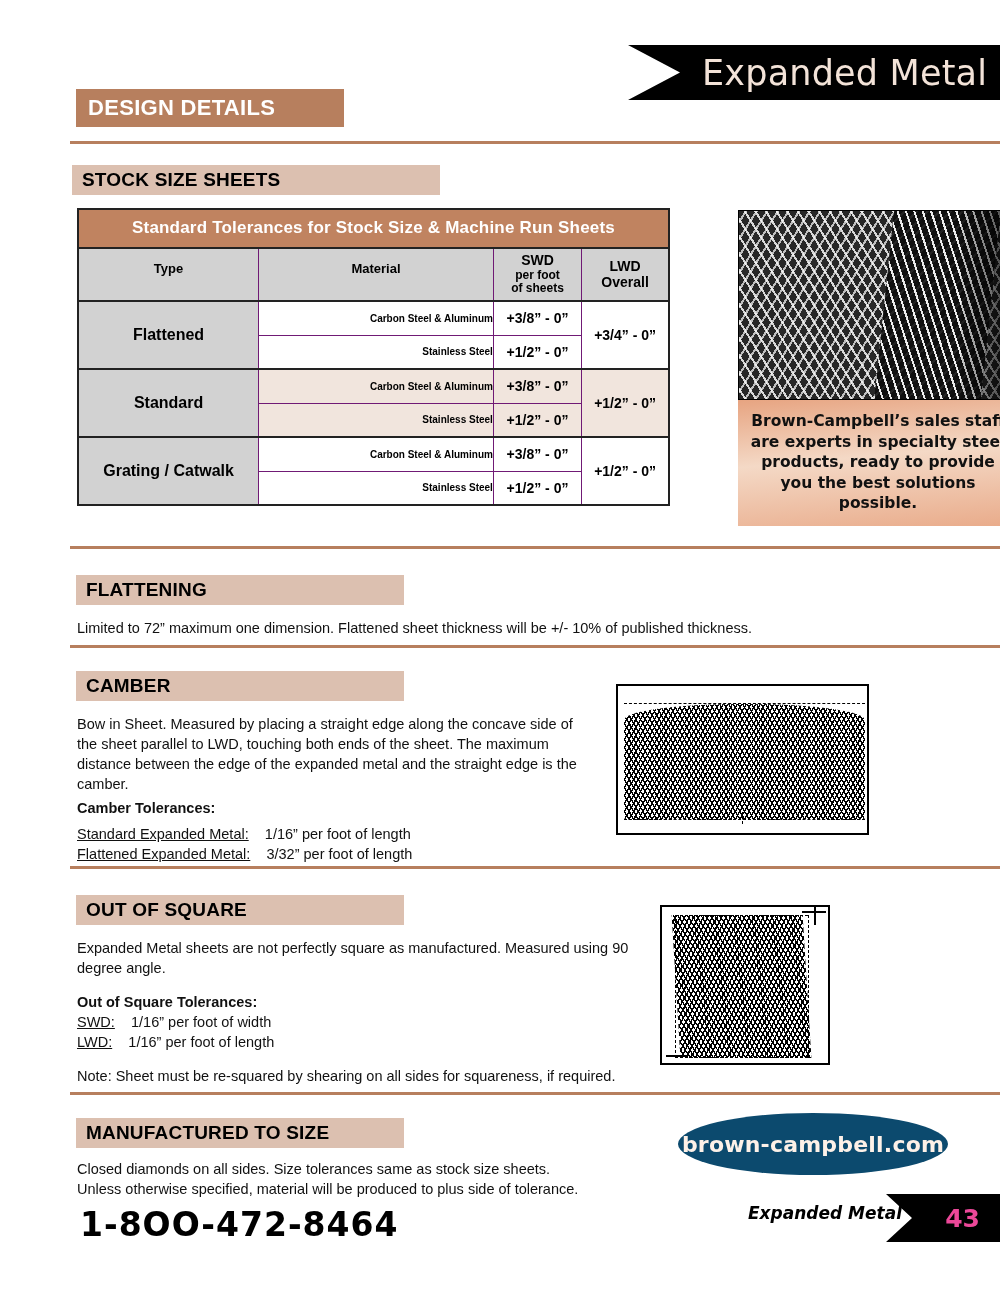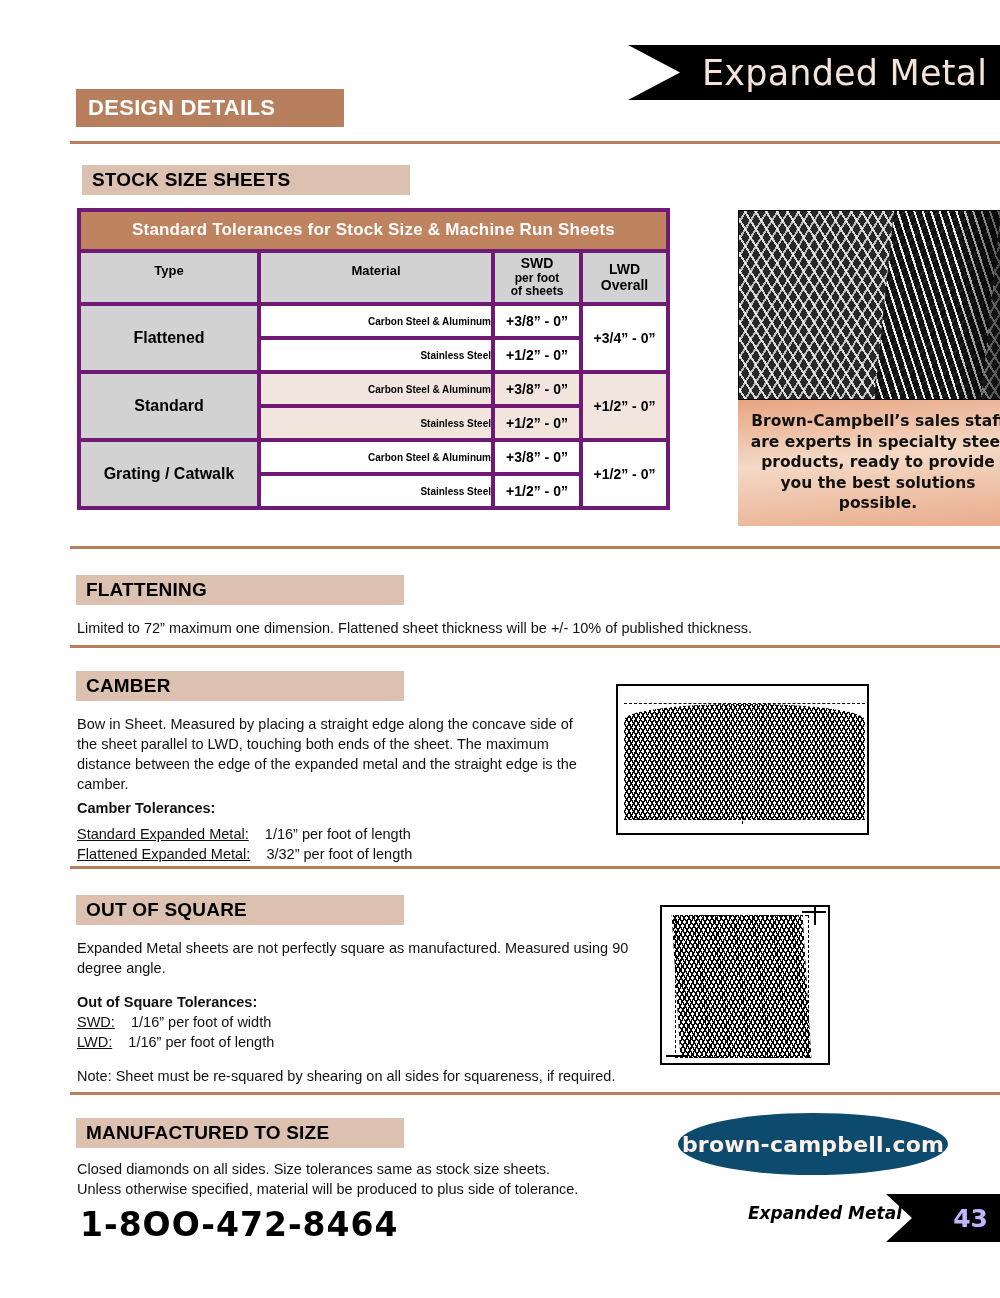--- a/index.html
+++ b/index.html
@@ -51,21 +51,21 @@
     margin-left: 10px; letter-spacing: .2px;
   }
 
   
   .tbl {
     position: absolute; left: 77px; top: 208px;
     width: 593px;
     border: 2px solid #222;
     border-collapse: collapse;
   }
-  .tbl td, .tbl th { border: 4px solid #701a75; }
+  .tbl td, .tbl th { border: 1px solid #701a75; }
   .tbl .title-row td {
     background: #c08360; color: #fff; font-weight: bold;
     font-size: 17px; text-align: center; padding: 8px 0 9px; letter-spacing: .2px;
     border-bottom: 2px solid #222;
   }
   .tbl .hdr td {
     background: #d2d2d2; font-weight: bold; font-size: 13px;
     text-align: center; vertical-align: bottom; padding-bottom: 24px; height: 53px;
   }
   .tbl .hdr td.sub { vertical-align: middle; padding-bottom: 0; line-height: 1.12; }
@@ -160,40 +160,40 @@
     font-size: 17px; font-style: italic; font-weight: bold;
     font-family: "DejaVu Sans", sans-serif;
   }
   .pagenum {
     position: absolute; left: 886px; top: 1194px;
     width: 114px; height: 48px; background: #000;
     clip-path: polygon(0 0, 100% 0, 100% 100%, 0 100%, 26px 50%);
     display: flex; align-items: center; justify-content: flex-end;
   }
   .pagenum span {
-    color: #c4b5fd; font-size: 25px; font-weight: bold; margin-right: 12px;
+    color: #ec4899; font-size: 25px; font-weight: bold; margin-right: 20px;
     font-family: "DejaVu Sans", sans-serif;
   }
 </style>
 </head>
 <body>
 
 <div class="page">
 
   <div class="hdr-banner">
     <div class="hdr-banner-text">Expanded Metal</div>
   </div>
 
   <div class="design-details">
     <span>DESIGN DETAILS</span>
   </div>
 
   <div class="rule" style="top:141px;"></div>
 
-  <div class="sec-bar" style="left:82px; top:165px; width:328px;">
+  <div class="sec-bar" style="left:72px; top:165px; width:368px;">
     <span>STOCK SIZE SHEETS</span>
   </div>
 
   <table class="tbl">
     <tbody>
       <tr class="title-row">
         <td colspan="4">Standard Tolerances for Stock Size &amp; Machine Run Sheets</td>
       </tr>
       <tr class="hdr">
         <td>Type</td>

